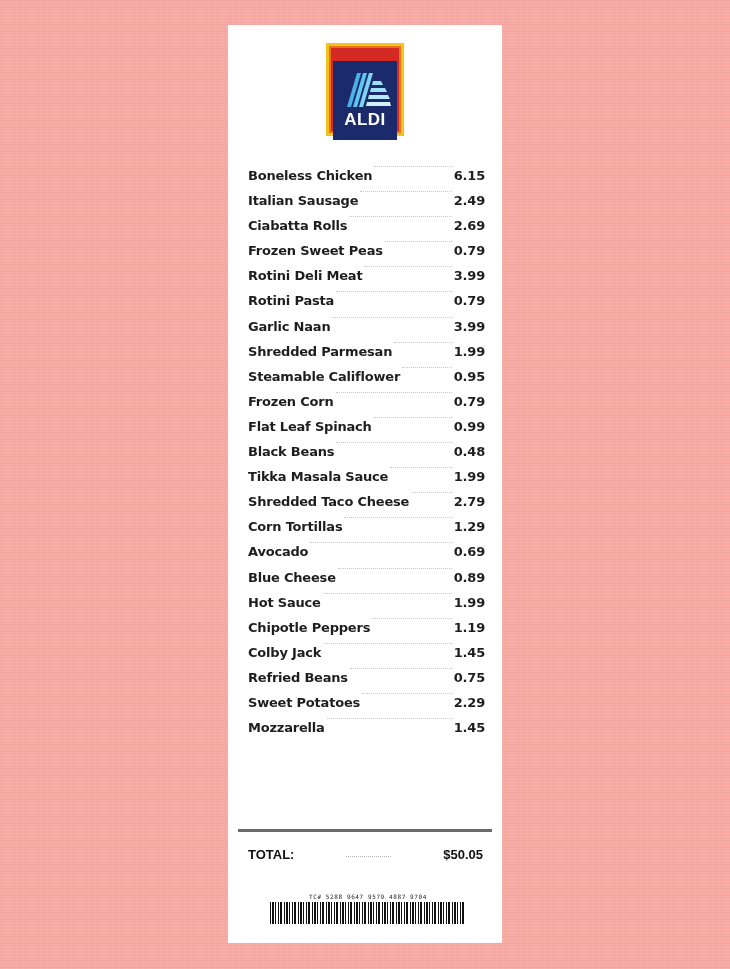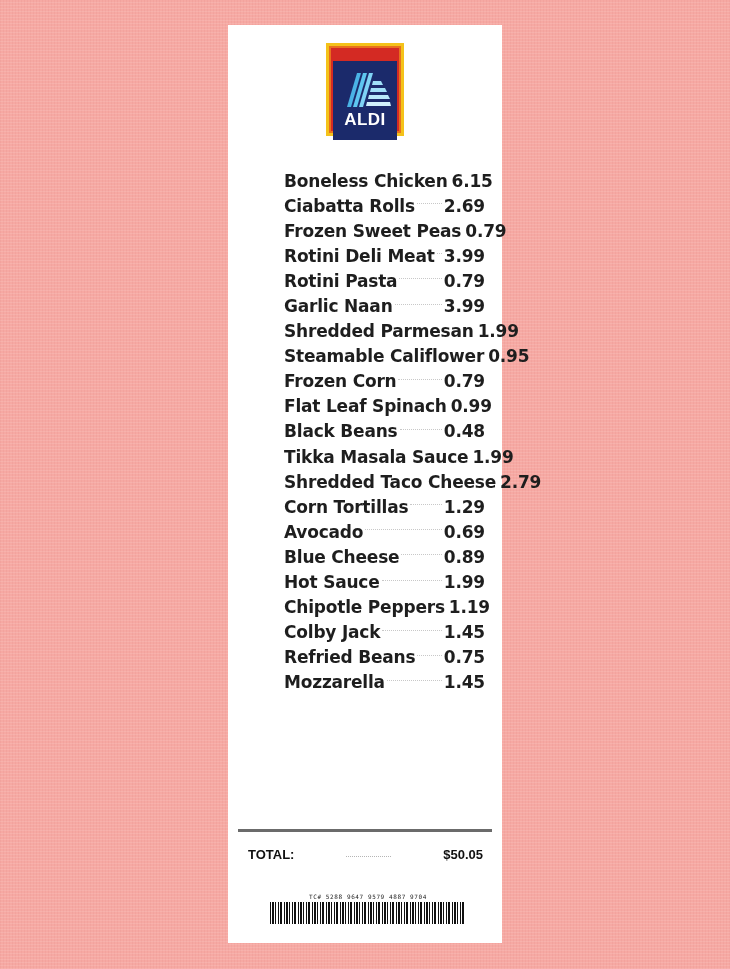--- a/index.html
+++ b/index.html
@@ -65,27 +65,26 @@
       letter-spacing: 0.5px;
     }
     .items {
       position: absolute;
       left: 20px;
       top: 143px;
       width: 237px;
     }
     .item {
       display: flex;
-      align-items: center;
+      align-items: flex-start;
       height: 25.1px;
-      font-size: 17px;
+      font-size: 13px;
       font-weight: bold;
       color: #1e1e1e;
       font-family: "DejaVu Sans", sans-serif;
-      margin-left: 36px;
     }
     .item-name { white-space: nowrap; letter-spacing: -0.2px; }
     .leader {
       flex: 1;
       margin: 0 2px;
       border-bottom: 1px dotted #c8c8c8;
       transform: translateY(-2px);
     }
     .item-price { white-space: nowrap; letter-spacing: -0.2px; }
     .separator {
@@ -158,20 +157,25 @@
     </div>
   </div>
 
   <div class="items">
     <div class="item">
         <span class="item-name">Boneless Chicken</span>
         <span class="leader"></span>
         <span class="item-price">6.15</span>
       </div>
     <div class="item">
+        <span class="item-name">Italian Sausage</span>
+        <span class="leader"></span>
+        <span class="item-price">2.49</span>
+      </div>
+    <div class="item">
         <span class="item-name">Ciabatta Rolls</span>
         <span class="leader"></span>
         <span class="item-price">2.69</span>
       </div>
     <div class="item">
         <span class="item-name">Frozen Sweet Peas</span>
         <span class="leader"></span>
         <span class="item-price">0.79</span>
       </div>
     <div class="item">
@@ -251,20 +255,25 @@
       </div>
     <div class="item">
         <span class="item-name">Colby Jack</span>
         <span class="leader"></span>
         <span class="item-price">1.45</span>
       </div>
     <div class="item">
         <span class="item-name">Refried Beans</span>
         <span class="leader"></span>
         <span class="item-price">0.75</span>
+      </div>
+    <div class="item">
+        <span class="item-name">Sweet Potatoes</span>
+        <span class="leader"></span>
+        <span class="item-price">2.29</span>
       </div>
     <div class="item">
         <span class="item-name">Mozzarella</span>
         <span class="leader"></span>
         <span class="item-price">1.45</span>
       </div>
   </div>
 
   <div class="separator"></div>
 

